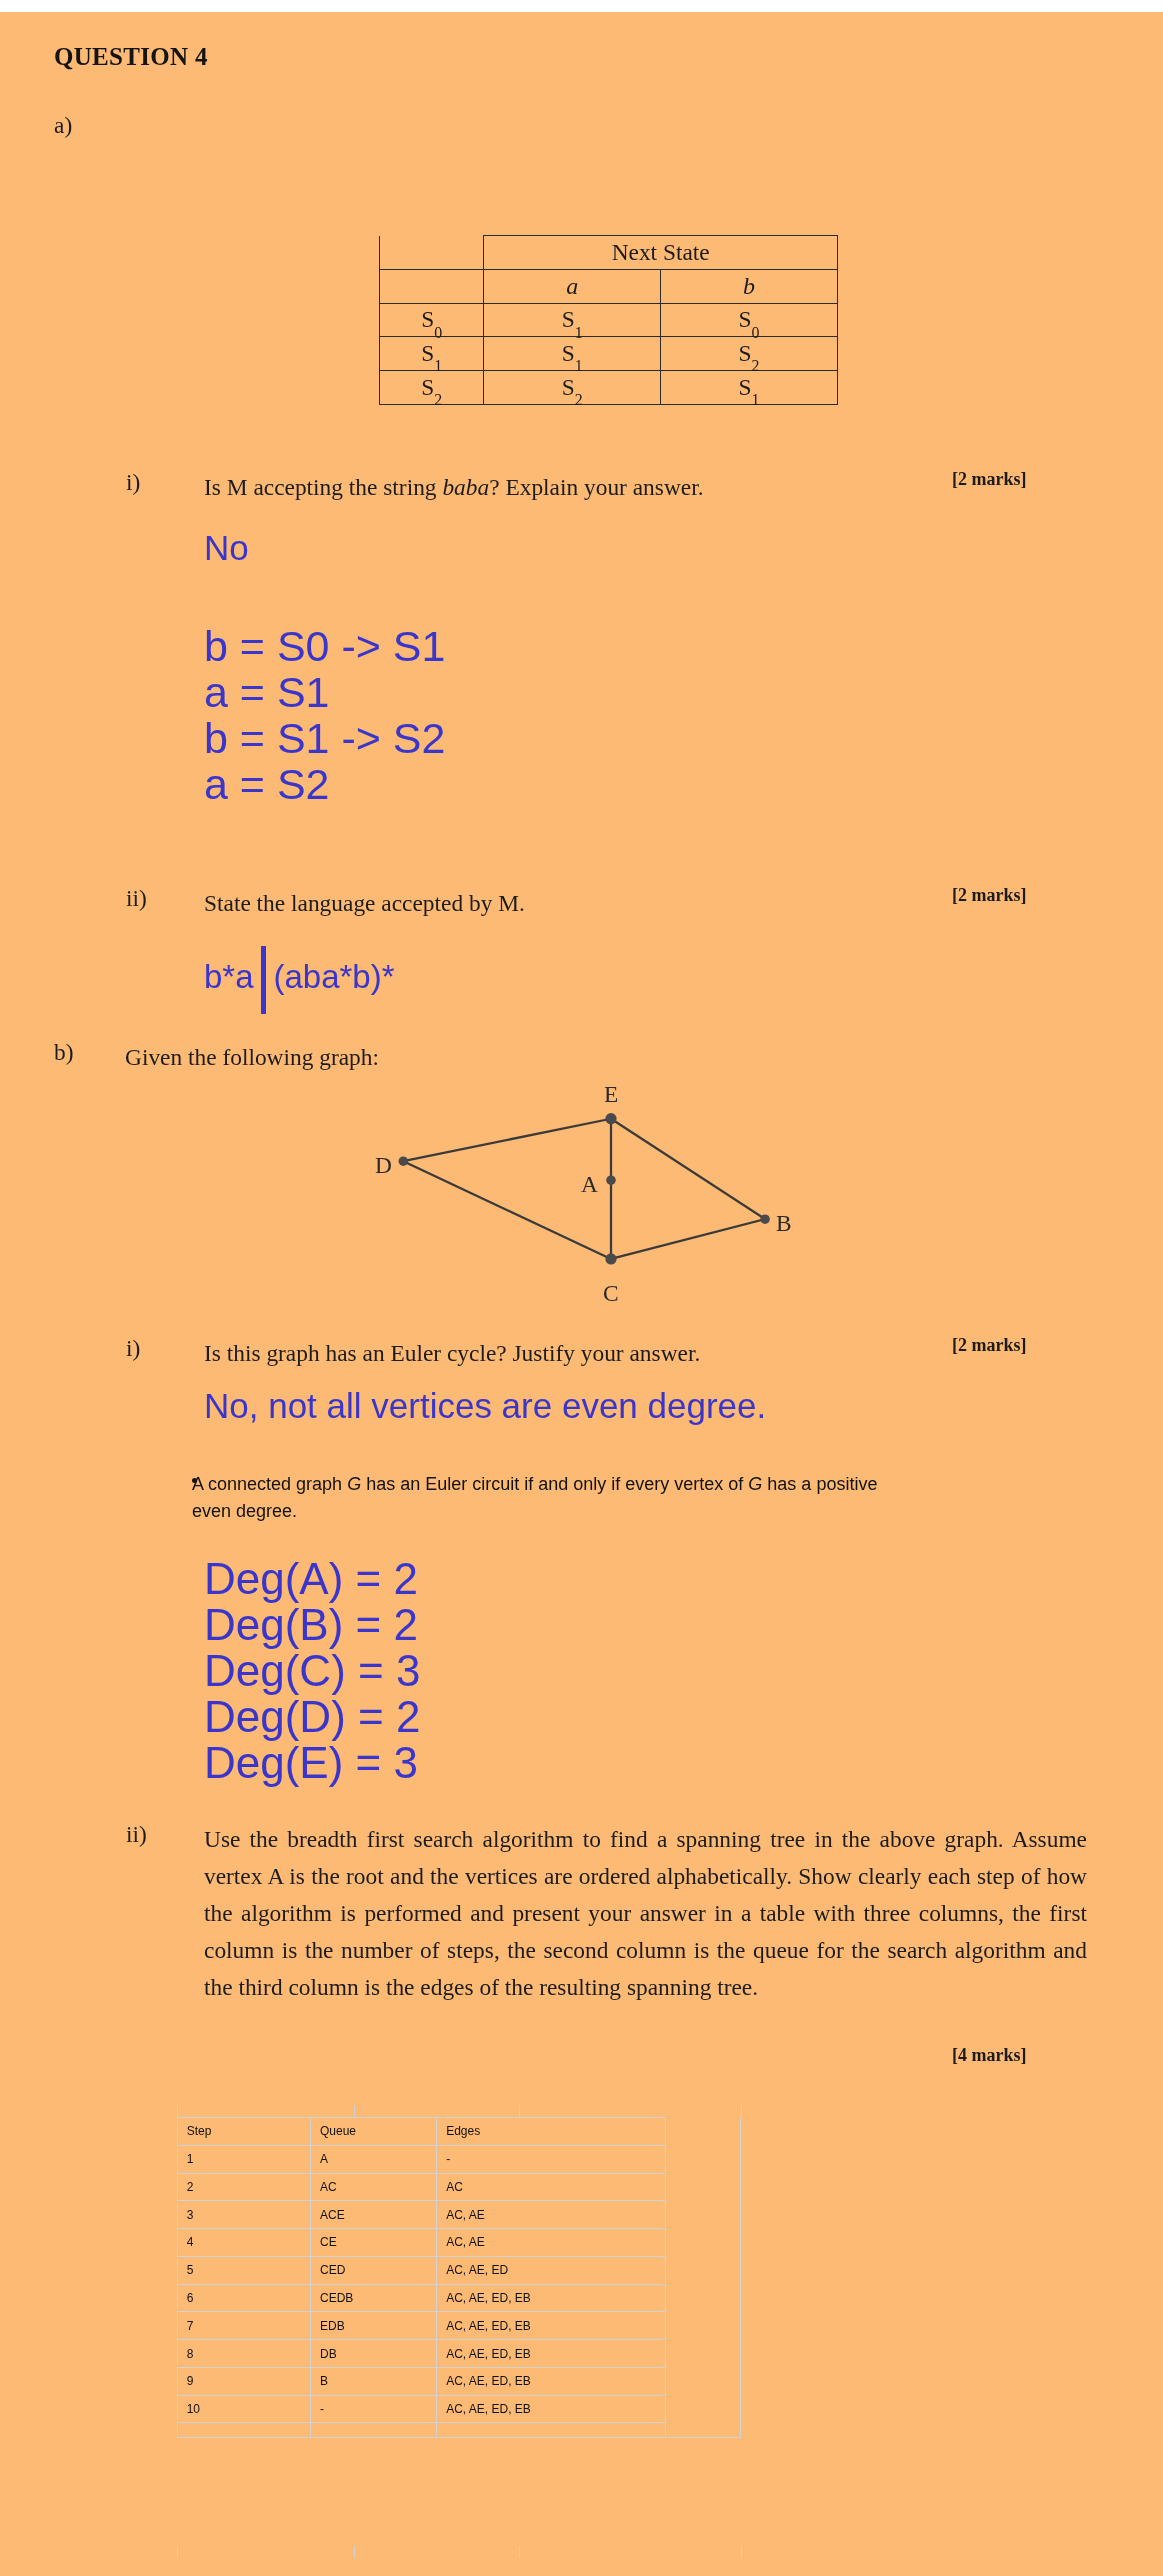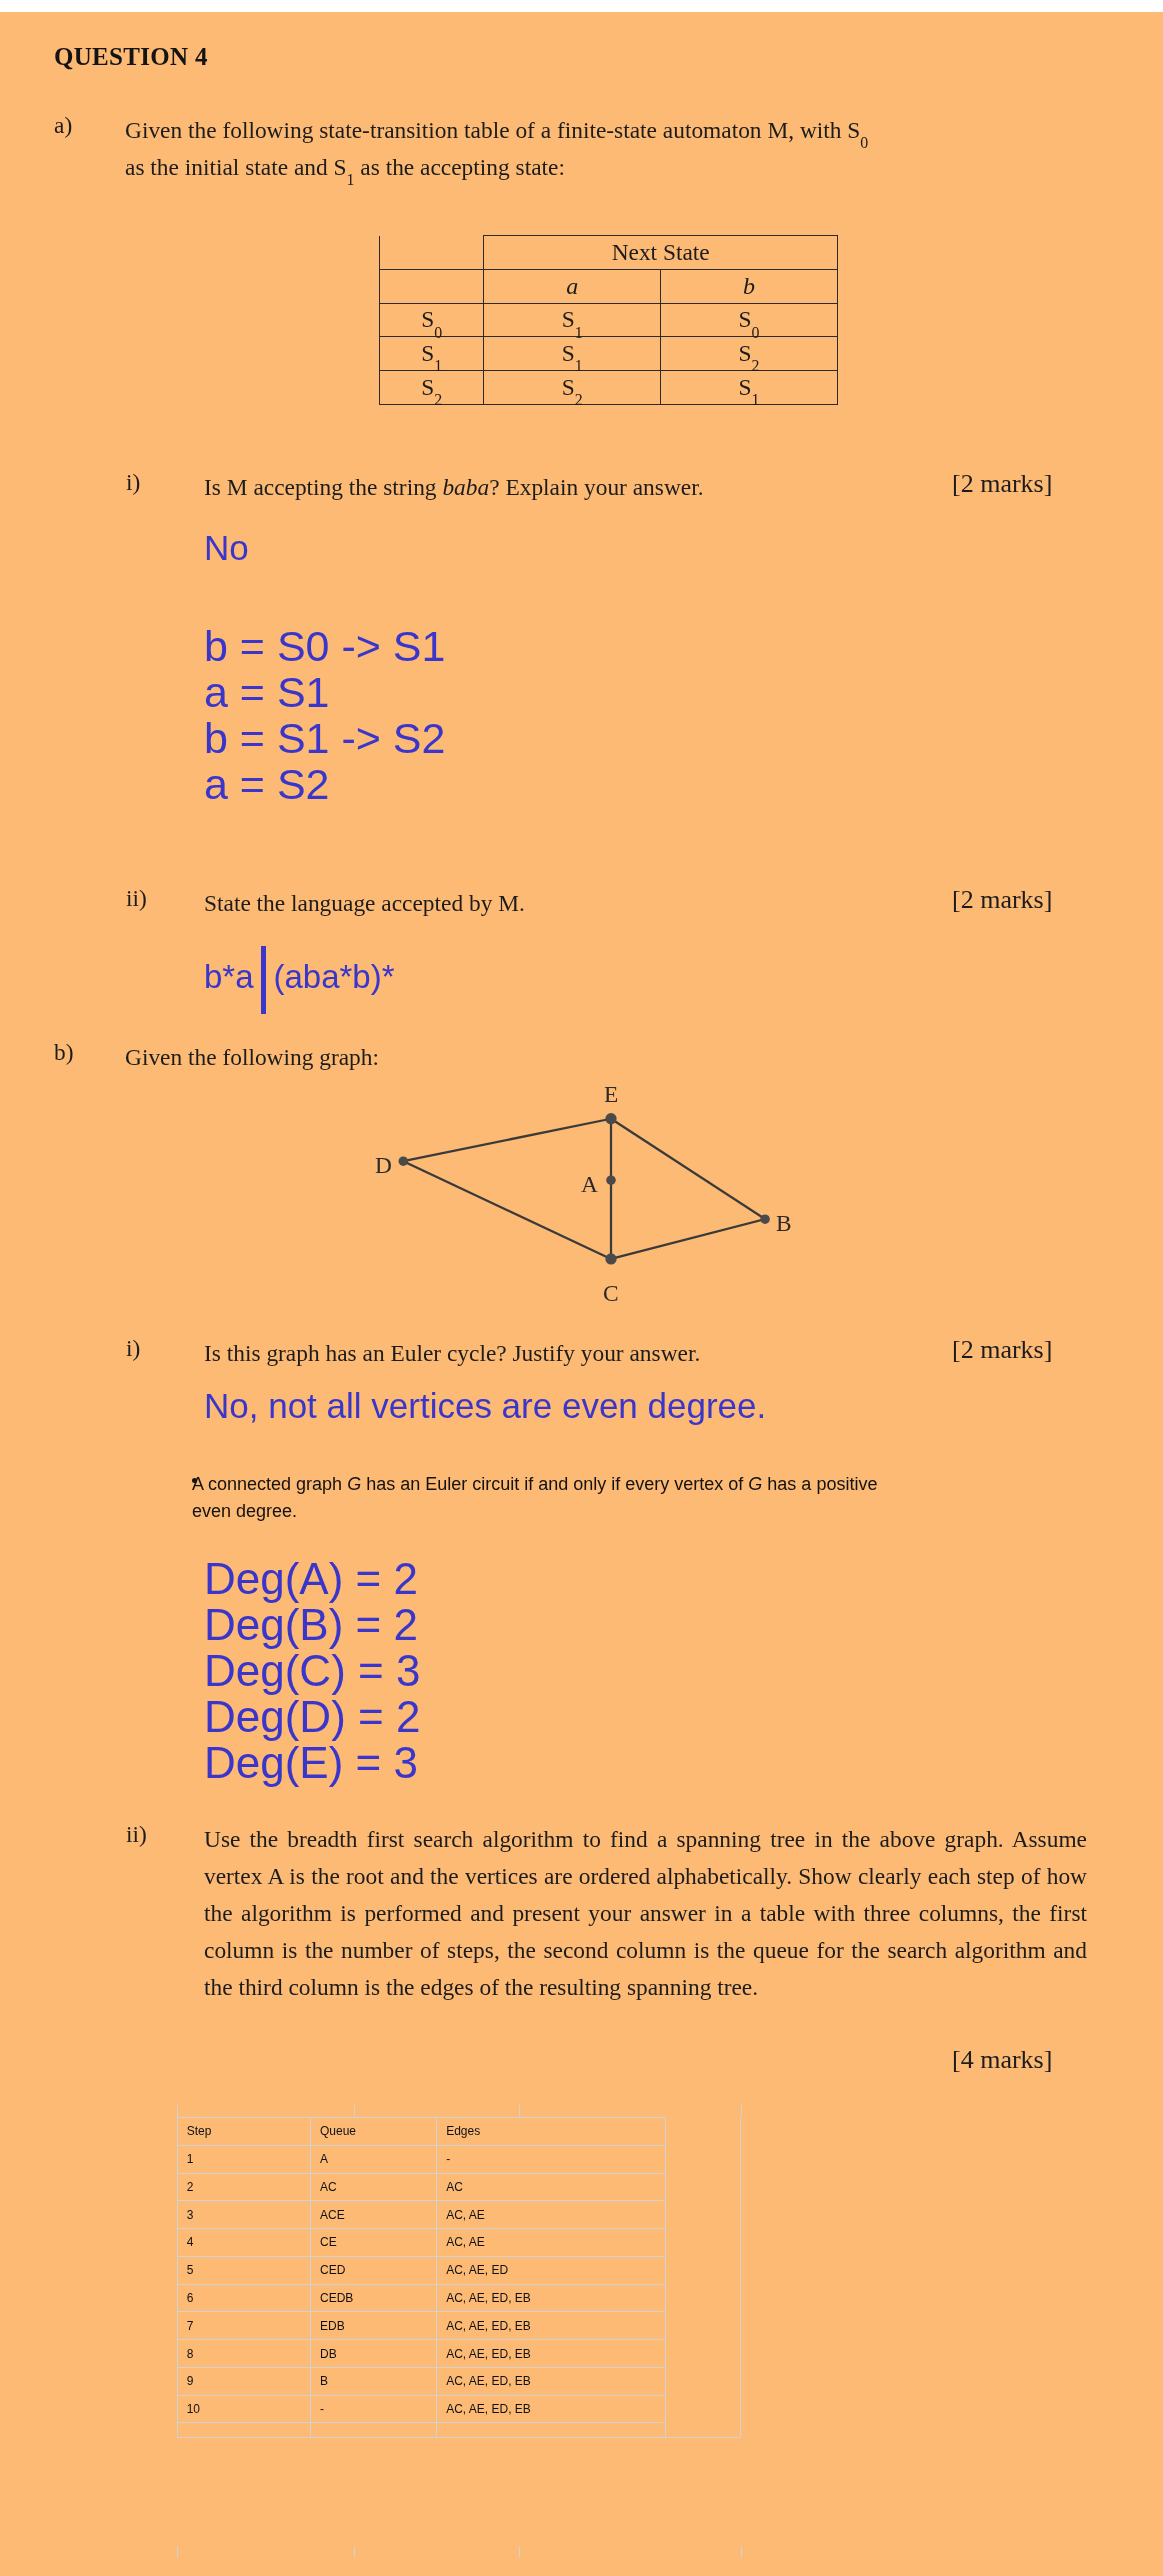--- a/index.html
+++ b/index.html
@@ -45,23 +45,24 @@
     position: absolute;
     font-size: 23.4px;
     line-height: 37px;
     color: #1c1c1c;
     text-align: justify;
   }
   .para.nojust { text-align: left; }
 
   .marks {
     position: absolute;
-    font-size: 26px;
+    font-size: 18px;
     color: #1c1c1c;
     white-space: nowrap;
+    font-weight: bold;
   }
 
   .ital { font-style: italic; }
 
   
   sub { font-size: 0.68em; line-height: 0; position: relative; bottom: -0.28em; }
 
   
   .sttable {
     position: absolute;
@@ -183,24 +184,20 @@
   }
 </style>
 </head>
 <body>
 
 <div class="page">
 
   <div class="qtitle">QUESTION 4</div>
 
   <div class="marker" style="left:54px; top:100px;">a)</div>
-  <div class="para nojust" style="left:125px; top:100px; width:969px;">
-    <span>Given the following state-transition table of a finite-state automaton M, with S</span><sub>0</sub><br>
-    <span>as the initial state and S</span><sub>1</sub><span> as the accepting state:</span>
-  </div>
 
   <table class="sttable">
     <tbody>
         <tr>
       <td class="c1 blank"></td>
       <td class="c2" colspan="2">Next State</td>
     </tr>
     <tr>
       <td class="c1" style="border-top:none;"></td>
       <td class="c2 sym">a</td>

